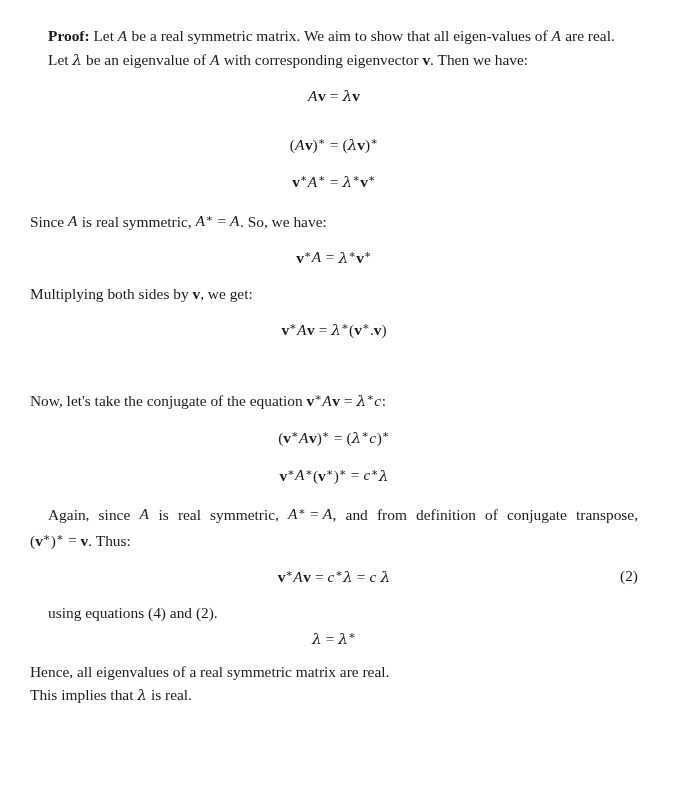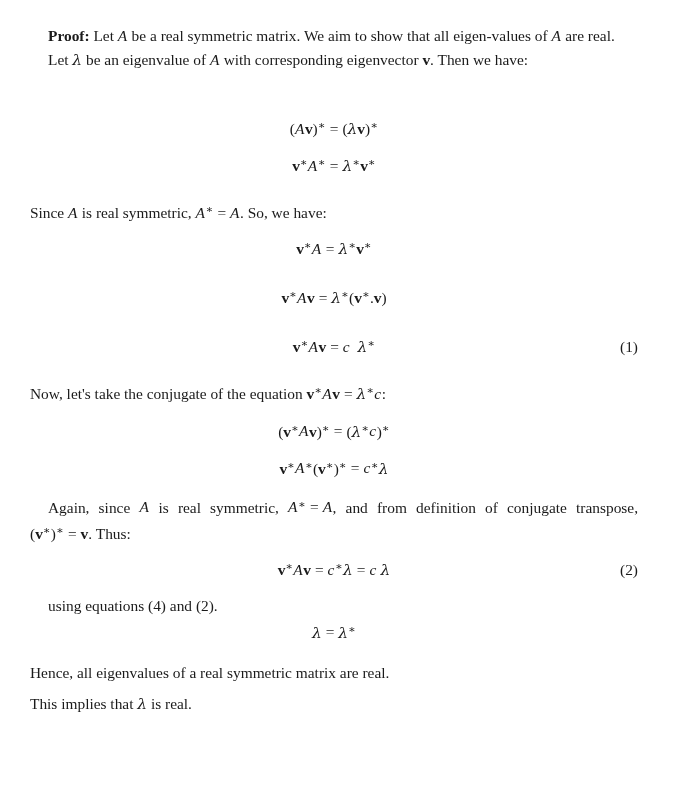--- a/index.html
+++ b/index.html
@@ -31,21 +31,21 @@
   
   p.para {
     margin: 0;
     font-size: 15.4px;
     line-height: 23.5px;
     text-align: justify;
     text-justify: inter-word;
     text-indent: 18px;
     hyphens: none;
   }
-  p.para.noindent { text-indent: 0; margin-top: 8px; }
+  p.para.noindent { text-indent: 0; }
   p.para.flush    { text-align: left; }
 
   
   .eq-block {
     position: relative;
     text-align: center;
     font-size: 15.4px;
     line-height: 1;
   }
   .eq-body {
@@ -94,20 +94,23 @@
 <body>
 
 <div id="page">
   <div id="content">
 
     <p class="para"><span class="prf">Proof:</span><span> Let <span class="mi">A</span> be a real symmetric matrix. We aim to show that all eigen‑values of <span class="mi">A</span> are real.</span></p>
 
     <p class="para">Let <span class="lam">λ</span> be an eigenvalue of <span class="mi">A</span> with corresponding eigenvector <span class="mb">v</span>. Then we have:</p>
 
     <div class="sp-eq-top"></div>
+    <div class="eq-block">
+      <span class="eq-body"><span class="mi">A</span><span class="mb">v</span><span class="op">=</span><span class="lam">λ</span><span class="mb">v</span></span>
+    </div>
     <div class="sp-eq-bot"></div>
 
 
     <div class="sp-eq-top"></div>
     <div class="eq-block">
       <span class="eq-body">(<span class="mi">A</span><span class="mb">v</span>)<span class="star">∗</span><span class="op">=</span>(<span class="lam">λ</span><span class="mb">v</span>)<span class="star">∗</span></span>
     </div>
     <div style="height:20px"></div>
     <div class="eq-block">
       <span class="eq-body"><span class="mb">v</span><span class="star">∗</span><span class="mi">A</span><span class="star">∗</span><span class="op">=</span><span class="lam">λ</span><span class="star">∗</span><span class="mb">v</span><span class="star">∗</span></span>
@@ -115,33 +118,30 @@
     <div class="sp-eq-bot"></div>
 
     <p class="para noindent">Since <span class="mi">A</span> is real symmetric, <span class="mi">A</span><span class="star">∗</span><span class="op">=</span><span class="mi">A</span>. So, we have:</p>
 
     <div class="sp-eq-top"></div>
     <div class="eq-block">
       <span class="eq-body"><span class="mb">v</span><span class="star">∗</span><span class="mi">A</span><span class="op">=</span><span class="lam">λ</span><span class="star">∗</span><span class="mb">v</span><span class="star">∗</span></span>
     </div>
     <div class="sp-eq-bot"></div>
 
+    <p class="para noindent">Multiplying both sides by <span class="mb">v</span>, we get:</p>
 
     <div class="sp-eq-top"></div>
     <div class="eq-block">
       <span class="eq-body"><span class="mb">v</span><span class="star">∗</span><span class="mi">A</span><span class="mb">v</span><span class="op">=</span><span class="lam">λ</span><span class="star">∗</span>(<span class="mb">v</span><span class="star">∗</span>.<span class="mb">v</span>)</span>
     </div>
     <div class="sp-eq-bot"></div>
 
 
     <div class="sp-eq-top"></div>
-    <div class="eq-block">
-      <span class="eq-body"><span class="mb">v</span><span class="star">∗</span><span class="mi">A</span><span class="mb">v</span><span class="op">=</span><span class="mi">c</span><span class="thin"></span> <span class="lam">λ</span><span class="star">∗</span></span>
-      <span class="eq-num">(1)</span>
-    </div>
     <div class="sp-eq-bot"></div>
 
     <p class="para noindent">Now, let's take the conjugate of the equation <span class="mb">v</span><span class="star">∗</span><span class="mi">A</span><span class="mb">v</span><span class="op">=</span><span class="lam">λ</span><span class="star">∗</span><span class="mi">c</span>:</p>
 
     <div class="sp-eq-top"></div>
     <div class="eq-block">
       <span class="eq-body">(<span class="mb">v</span><span class="star">∗</span><span class="mi">A</span><span class="mb">v</span>)<span class="star">∗</span><span class="op">=</span>(<span class="lam">λ</span><span class="star">∗</span><span class="mi">c</span>)<span class="star">∗</span></span>
     </div>
     <div style="height:20px"></div>
     <div class="eq-block">

